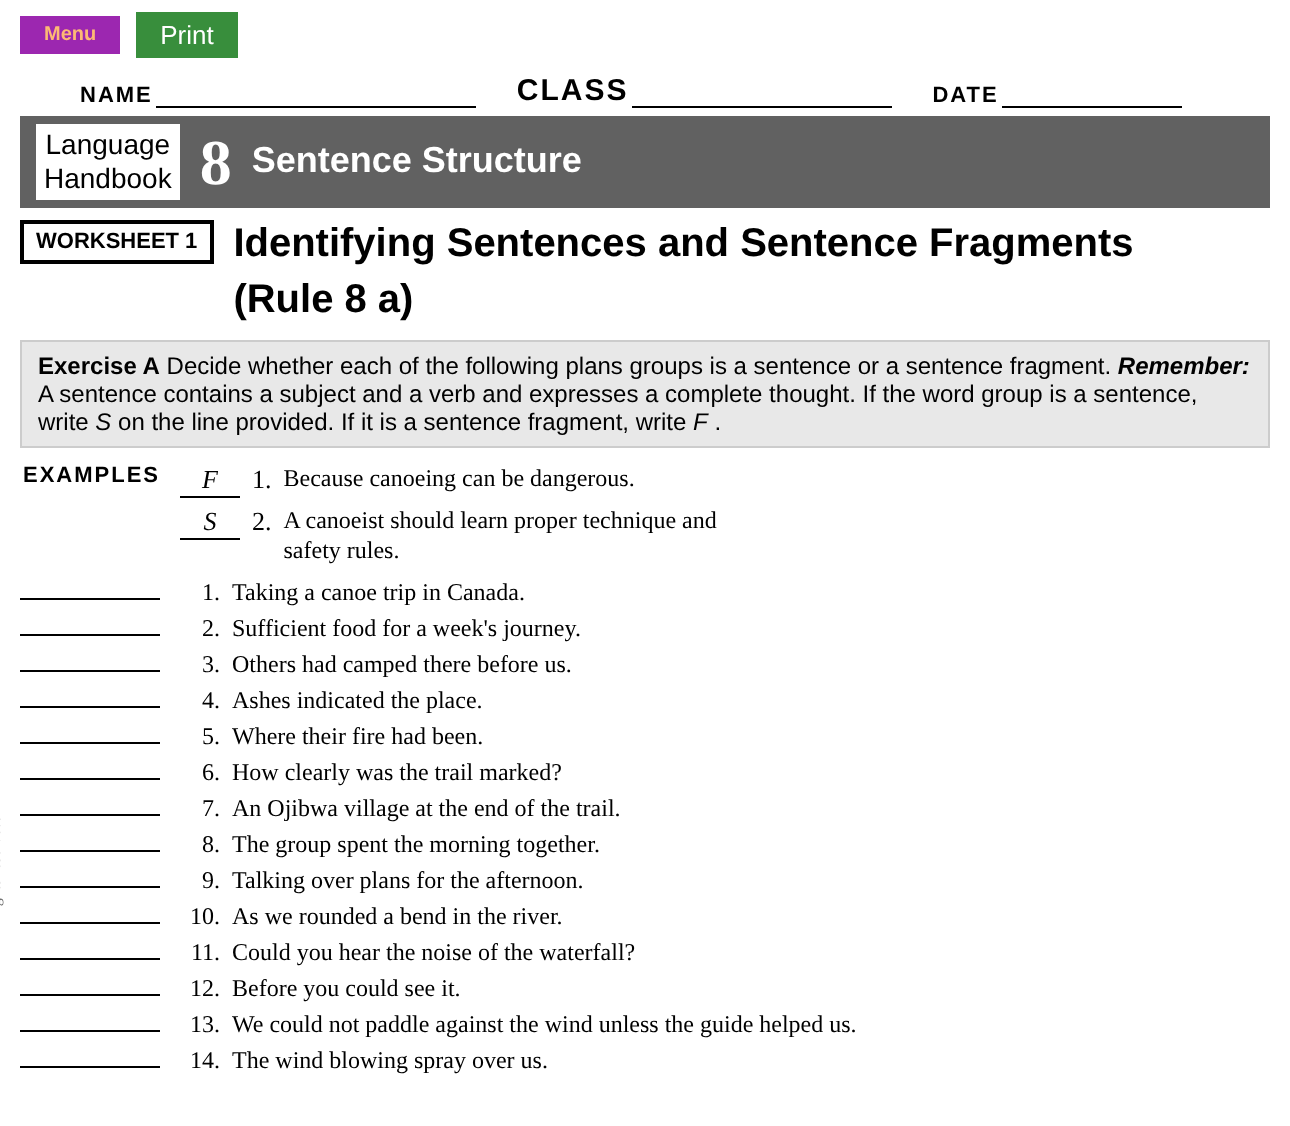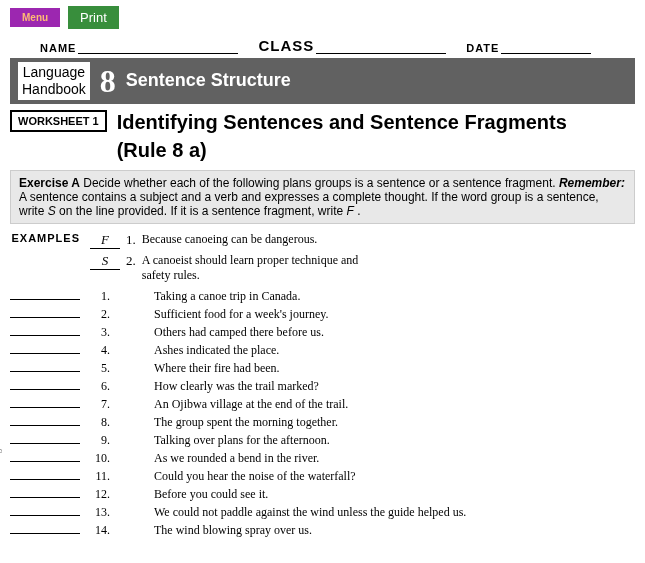--- a/index.html
+++ b/index.html
@@ -164,21 +164,21 @@
       border-bottom: 1px solid #000;
       width: 70px;
       min-width: 70px;
       margin-right: 8px;
     }
     .item-num {
       margin-right: 6px;
       min-width: 22px;
       text-align: right;
     }
-    .item-text { flex: 1; margin-left: 38px; }
+    .item-text { flex: 1; }
     .sidebar-text {
       position: absolute;
       left: 2px;
       bottom: 80px;
       font-size: 8px;
       color: #666;
       transform: rotate(-90deg);
       transform-origin: left bottom;
       white-space: nowrap;
     }

